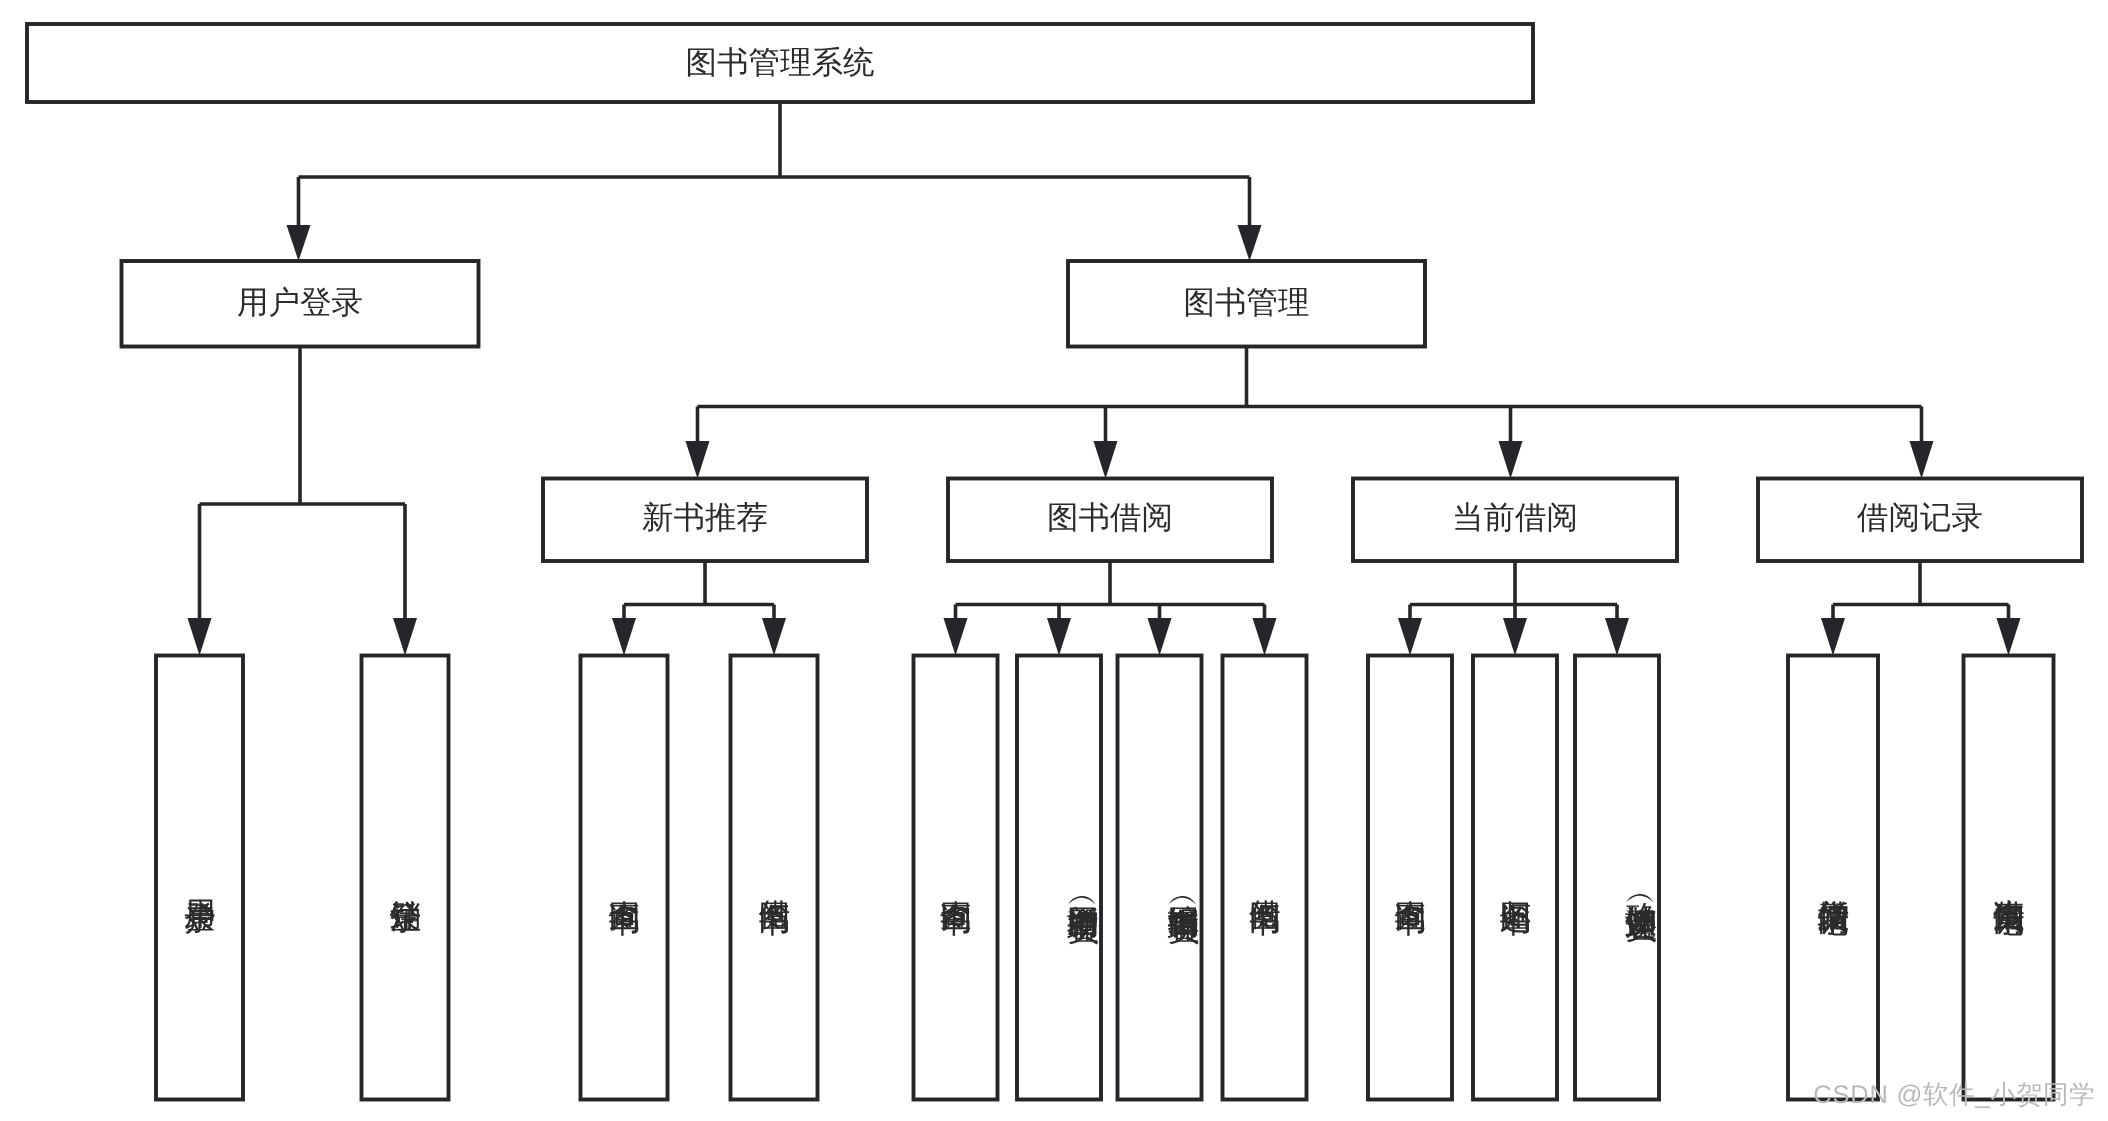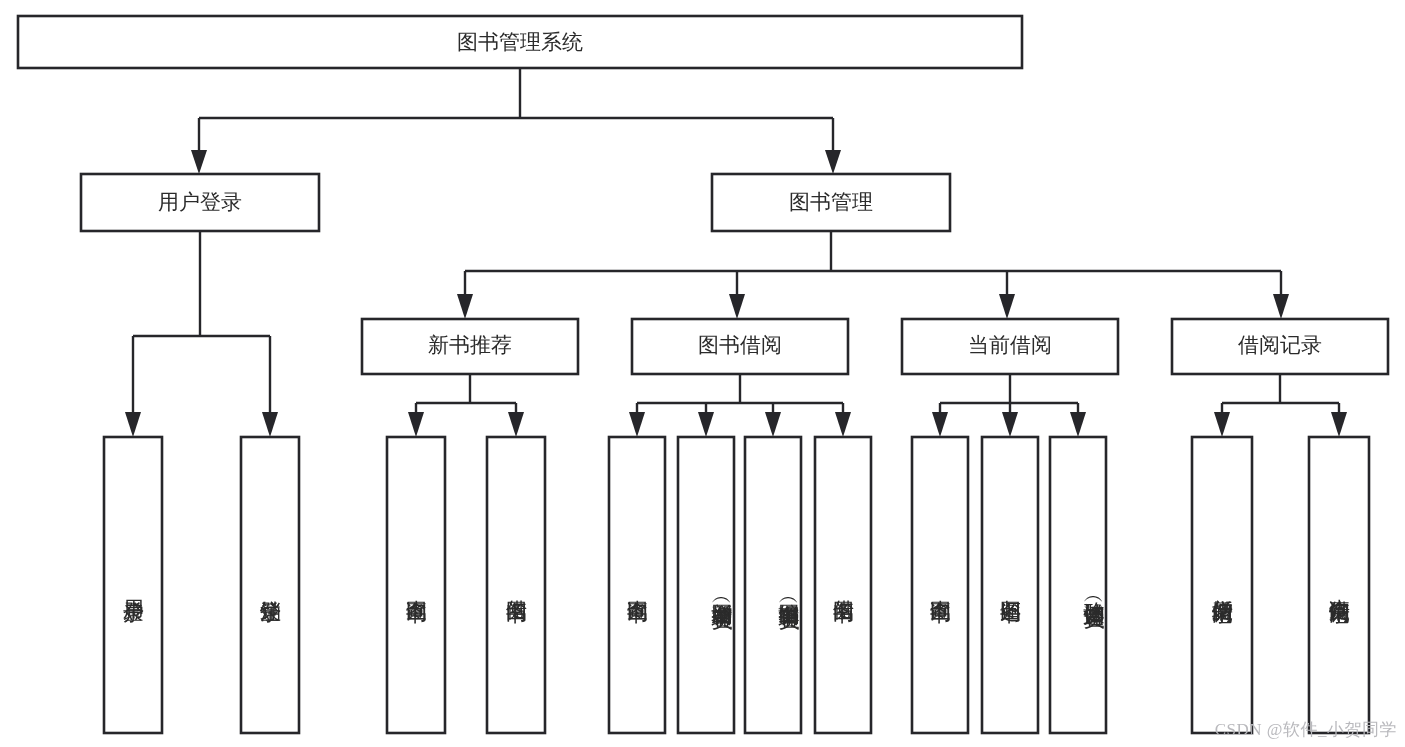--- a/index.html
+++ b/index.html
@@ -63,21 +63,21 @@
     align-items: center;
     justify-content: center;
     text-align: center;
     white-space: nowrap;
     pointer-events: none;
   }
   .watermark {
     position: absolute;
     right: 8px;
     bottom: 6px;
-    font-family: Liberation Serif, serif;
+    font-family: Liberation Sans, sans-serif;
     font-size: 17px;
     color: #b9b9bd;
     letter-spacing: 0.5px;
     white-space: nowrap;
   }
 </style>
 </head>
 <body>
 
 <div id="diagram-root">

